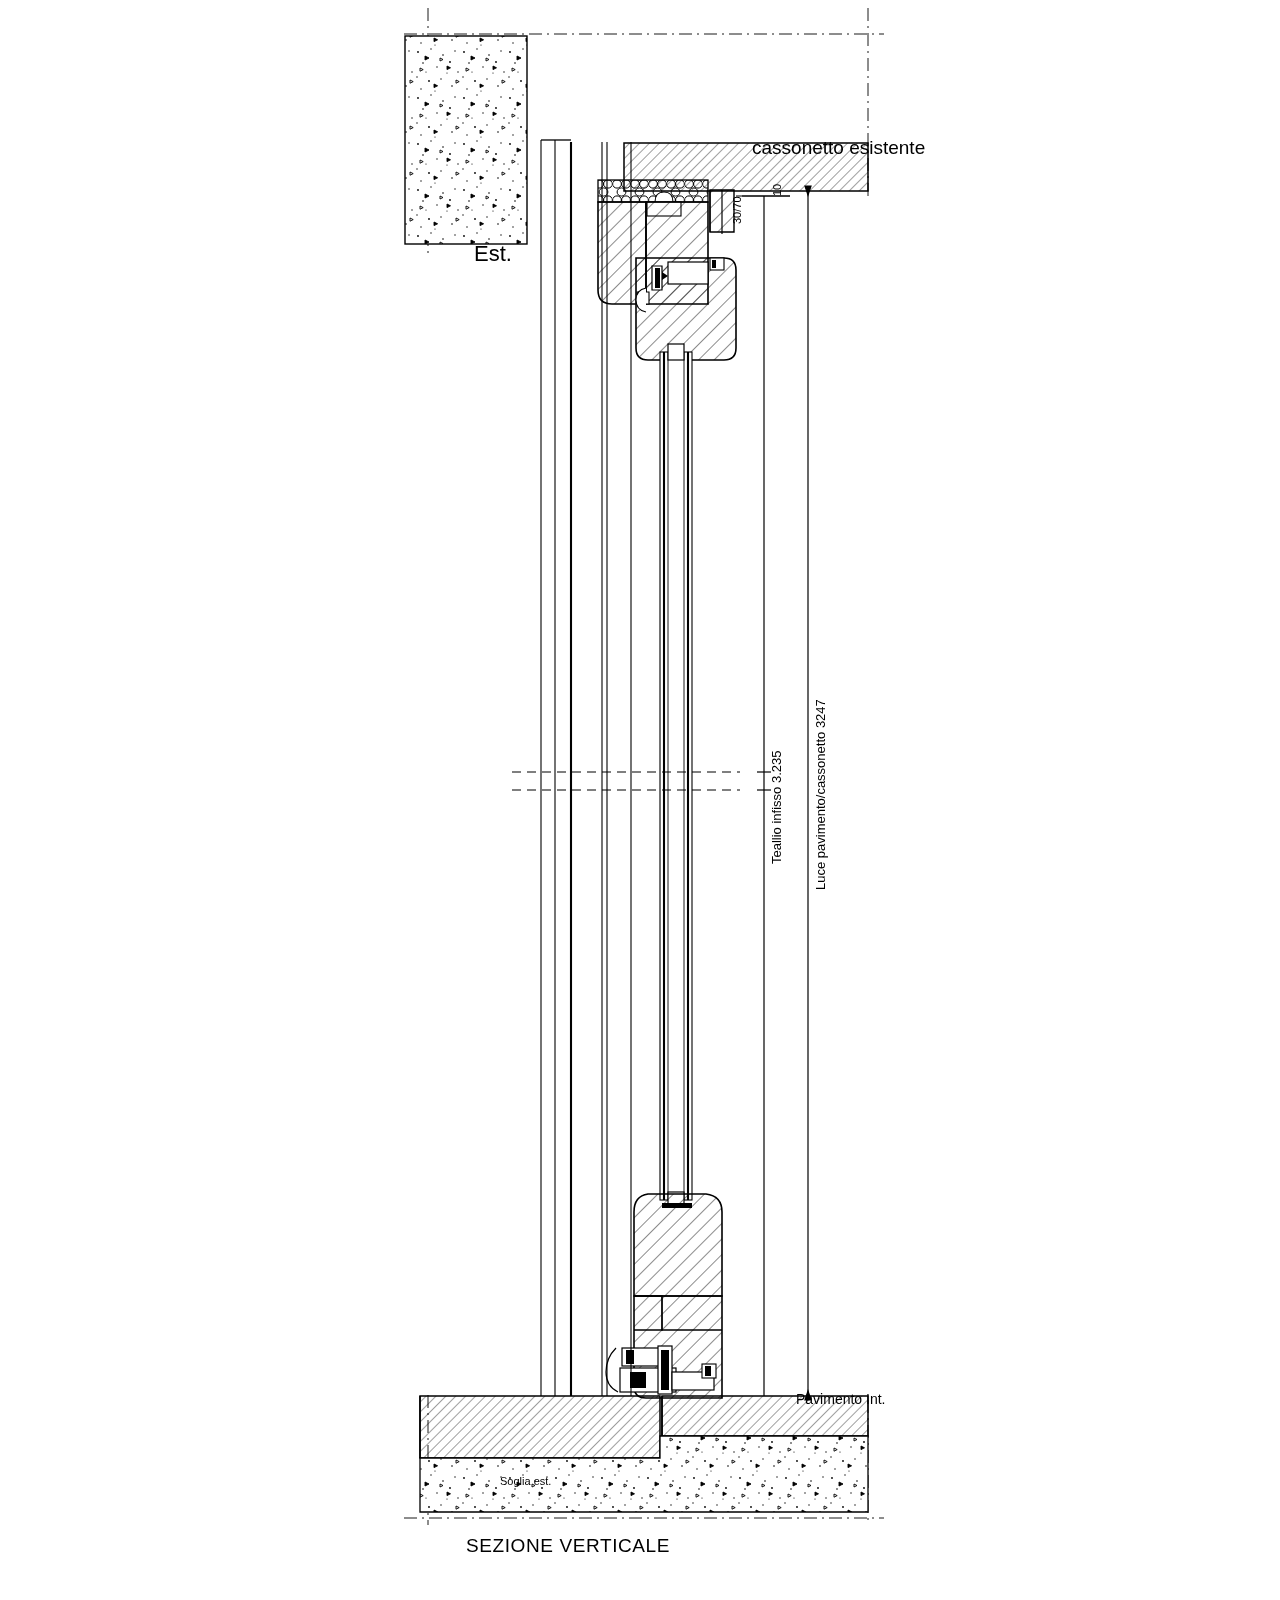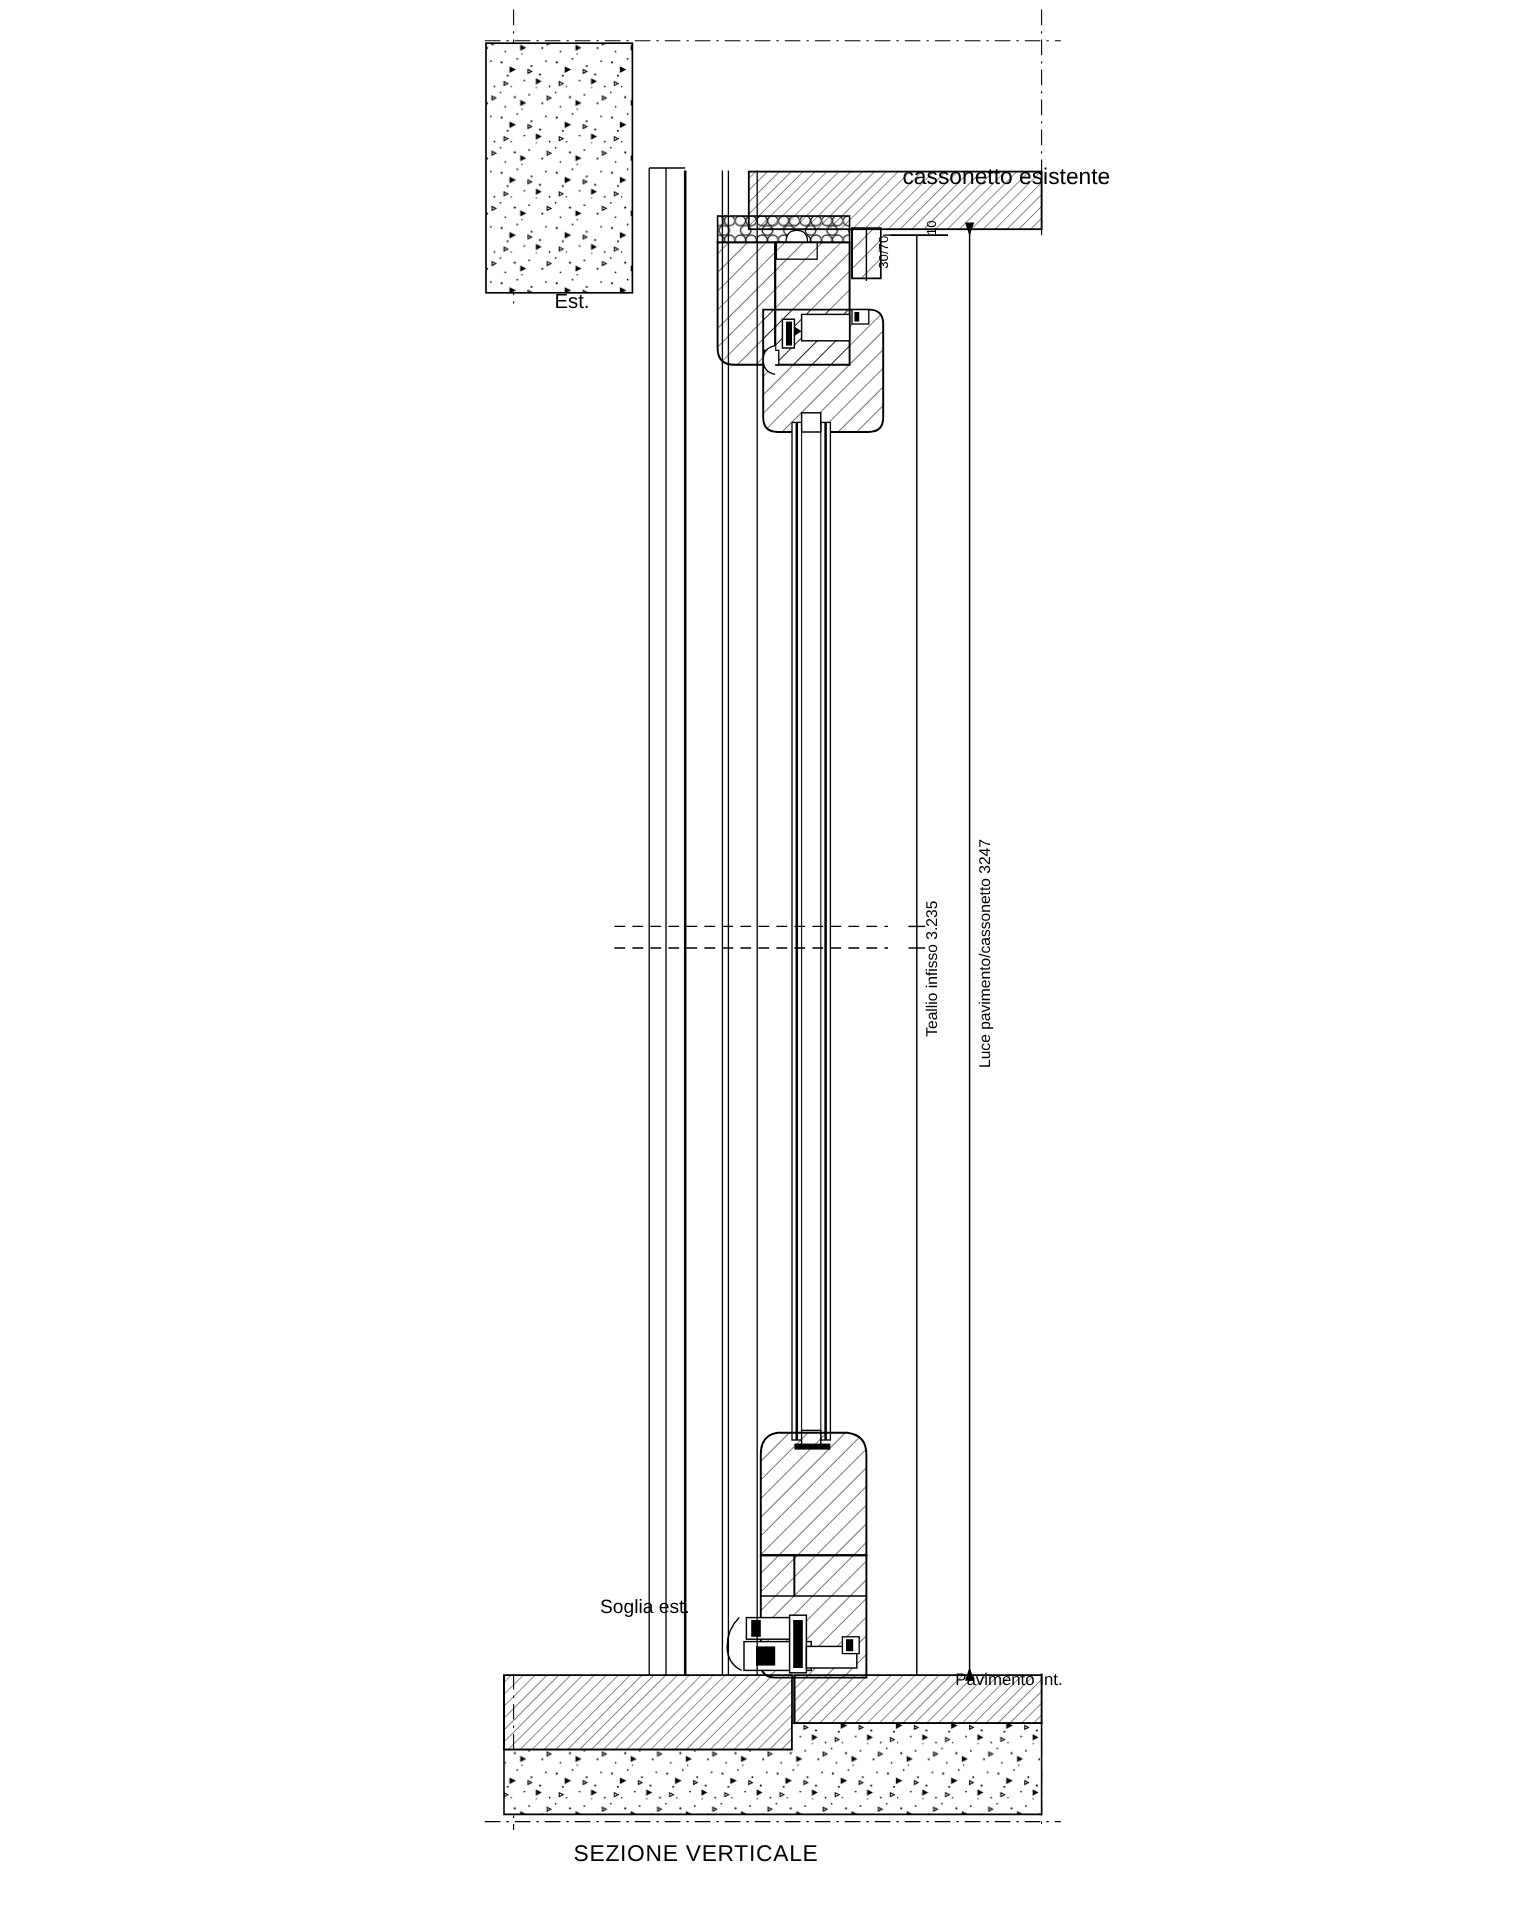--- a/index.html
+++ b/index.html
@@ -2,21 +2,21 @@
 <html><head>
 <meta charset="utf-8">
 <style>
   html,body{margin:0;padding:0;background:#ffffff;}
   body{width:1280px;height:1600px;position:relative;overflow:hidden;
        font-family:"Liberation Sans",sans-serif;color:#000;}
   #cad{position:absolute;left:0;top:0;width:1280px;height:1600px;}
   .lbl{position:absolute;white-space:nowrap;font-family:"Liberation Sans",sans-serif;
        color:#000;line-height:1;}
   #title{position:absolute;left:0;top:1535px;width:1136px;text-align:center;
-         font-size:19px;letter-spacing:.6px;padding-left:12px;}
+         font-size:19px;letter-spacing:.6px;}
 </style>
 </head>
 <body>
 
 <svg id="cad" viewBox="0 0 1280 1600">
   <defs>
 
     <pattern id="diag" width="11" height="11" patternUnits="userSpaceOnUse" patternTransform="rotate(45)">
       <line x1="0" y1="0" x2="0" y2="11" stroke="#000" stroke-width="0.9"></line>
     </pattern>
@@ -190,29 +190,29 @@
 
     <line x1="722" y1="190" x2="722" y2="234"></line>
   </g>
 
   <g stroke="#000" stroke-width="1.2">
     <line x1="757" y1="772" x2="771" y2="772"></line>
     <line x1="757" y1="790" x2="771" y2="790"></line>
   </g>
 </svg>
 
-<div class="lbl" style="left:462px;top:243px;font-size:17px;">Est.</div>
+<div class="lbl" style="left:474px;top:243px;font-size:22px;">Est.</div>
 
 <div class="lbl" style="left:752px;top:138px;font-size:19px;">cassonetto esistente</div>
 
 <div class="lbl" style="left:0;top:0;font-size:11px;transform-origin:0 0;transform:translate(772px,196px) rotate(-90deg);">10</div>
 
 <div class="lbl" style="left:0;top:0;font-size:11px;transform-origin:0 0;transform:translate(732px,224px) rotate(-90deg);">30/70</div>
 
 <div class="lbl" style="left:0;top:0;font-size:13px;transform-origin:0 0;transform:translate(770px,864px) rotate(-90deg);">Teallio infisso 3.235</div>
 
 <div class="lbl" style="left:0;top:0;font-size:13px;transform-origin:0 0;transform:translate(814px,890px) rotate(-90deg);">Luce pavimento/cassonetto 3247</div>
 
-<div class="lbl" style="left:500px;top:1332px;font-size:16px;">Soglia est.</div>
+<div class="lbl" style="left:500px;top:1476px;font-size:11px;">Soglia est.</div>
 
 <div class="lbl" style="left:796px;top:1392px;font-size:14px;">Pavimento Int.</div>
 
 <div id="title">SEZIONE VERTICALE</div>
 
 </body></html>

